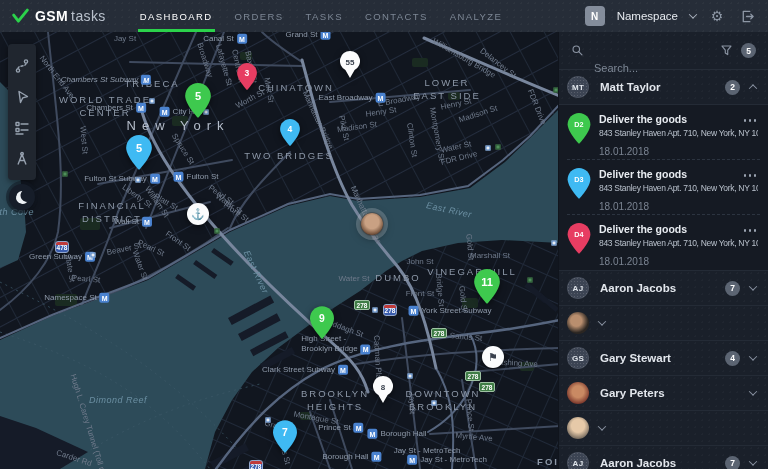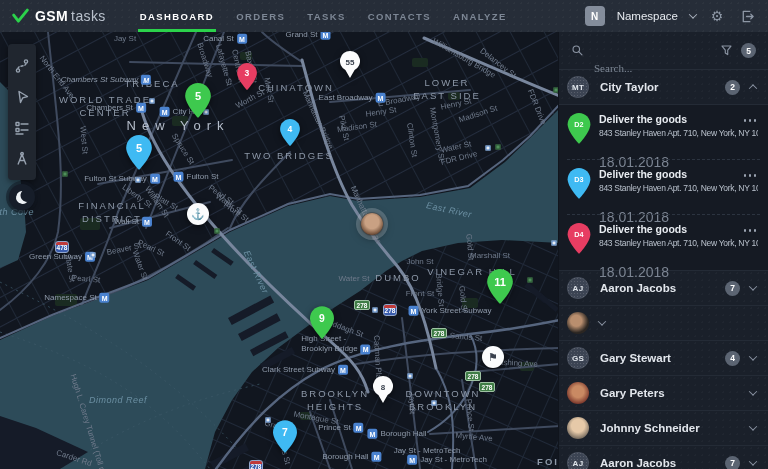--- a/index.html
+++ b/index.html
@@ -8,21 +8,21 @@
        font-family:"Liberation Sans",sans-serif;color:#dfe4ea;}
 
   
   .header{position:absolute;left:0;top:0;width:768px;height:32px;background:#262d38;
           display:flex;align-items:center;padding:0 12px;z-index:40;
           background-image:radial-gradient(rgba(255,255,255,.03) 1px,transparent 1px);background-size:7px 7px;}
   .brand{display:flex;align-items:center;gap:6px;}
   .brand-bold{font-weight:bold;font-size:14px;color:#fff;letter-spacing:.4px;}
   .brand-light{font-weight:normal;font-size:14px;color:#b9c1cc;margin-left:-3px;letter-spacing:.4px;}
   .nav{display:flex;gap:22px;margin-left:34px;height:32px;align-items:stretch;}
-  .nav-item{position:relative;display:flex;align-items:center;font-size:9.5px;font-weight:bold;
+  .nav-item{position:relative;display:flex;align-items:center;font-size:9.5px;font-weight:normal;
             letter-spacing:1.4px;color:#7d8795;cursor:pointer;}
   .nav-item.active{color:#fff;}
   .nav-item.active::after{content:"";position:absolute;left:-2px;right:-2px;bottom:0;height:3px;background:#2bd24b;}
   .hright{margin-left:auto;display:flex;align-items:center;gap:12px;}
   .user-sq{width:20px;height:20px;border-radius:4px;background:#848d9b;color:#fff;font-size:10px;
            font-weight:bold;display:flex;align-items:center;justify-content:center;}
   .ns-label{font-size:11.5px;color:#e6eaef;}
   .chev{width:6px;height:6px;border-right:1.5px solid #aab2be;border-bottom:1.5px solid #aab2be;display:inline-block;}
   .chev.down{transform:rotate(45deg) translate(-1px,-1px);}
   .chev.up{transform:rotate(-135deg) translate(-1px,-1px);}
@@ -68,21 +68,21 @@
             justify-content:center;cursor:pointer;z-index:30;border:none;}
   .crescent{width:13px;height:13px;border-radius:50%;box-shadow:inset 4px -3px 0 0 #eef2f6;transform:rotate(12deg);}
 
   
   .sidebar{position:absolute;left:558px;top:32px;width:210px;height:437px;background:#1a202a;
            border-left:1px solid #10141c;z-index:20;
            background-image:radial-gradient(rgba(255,255,255,.028) 1px,transparent 1px);background-size:7px 7px;}
   .search-row{height:38px;display:flex;align-items:center;padding:0 12px;gap:8px;border-bottom:1px solid #262d38;}
   .search-row svg{stroke:#8a93a2;fill:none;stroke-width:1.4;stroke-linecap:round;stroke-linejoin:round;flex:0 0 auto;}
   .search-input{flex:1;background:transparent;border:none;outline:none;color:#c7cdd6;font-size:11px;
-                font-family:Liberation Serif, serif;min-width:0;margin-top:34px;}
+                font-family:Liberation Sans, sans-serif;min-width:0;margin-top:34px;}
   .search-input::placeholder{color:#7d8795;}
   .badge{min-width:15px;height:15px;padding:0 3px;border-radius:8px;background:#5b6472;color:#fff;
          font-size:8.5px;font-weight:bold;display:flex;align-items:center;justify-content:center;flex:0 0 auto;}
   .row{height:35px;display:flex;align-items:center;padding:0 12px 0 8px;gap:0;border-bottom:1px solid #242b36;cursor:pointer;}
   .avatar{width:22px;height:22px;border-radius:50%;flex:0 0 auto;display:flex;align-items:center;justify-content:center;
           font-size:8px;font-weight:bold;color:#dfe4ea;letter-spacing:.3px;}
   .avatar.init{background:#3c4453;box-shadow:inset 0 0 0 1px rgba(255,255,255,.07);
           background-image:radial-gradient(rgba(255,255,255,.14) .5px,transparent .6px);background-size:3px 3px;}
   .avatar.photo-arnold{background:radial-gradient(circle at 42% 40%,#b98e6e 0 30%,#2b2622 65%),#15120f;}
   .avatar.photo-peters{background:radial-gradient(circle at 50% 44%,#c98a63 0 35%,#7e3b2e 72%),#5b2d24;}
@@ -94,21 +94,21 @@
   .task{height:55px;display:flex;gap:6px;padding:8px 10px 0 8px;position:relative;cursor:pointer;}
   .task:not(:last-child)::after{content:"";position:absolute;left:8px;right:8px;bottom:0;
         border-bottom:1px dashed #2c3440;}
   .tpin{width:26px;flex:0 0 auto;}
   .tbody{flex:1;min-width:0;}
   .trow{display:flex;align-items:flex-start;}
   .ttitle{flex:1;font-size:10.5px;font-weight:bold;color:#e8ecf1;white-space:nowrap;}
   .dots{display:flex;gap:2.5px;margin-top:4px;padding:2px;cursor:pointer;}
   .dots i{width:2.5px;height:2.5px;border-radius:50%;background:#9aa3b1;}
   .taddr{font-size:8.5px;letter-spacing:-.3px;color:#b9c1cc;margin-top:3px;white-space:nowrap;overflow:hidden;}
-  .tdate{font-size:14px;color:#7b8492;margin-top:16px;}
+  .tdate{font-size:10px;color:#7b8492;margin-top:8px;}
 </style>
 </head>
 <body>
 
 <div class="app">
 
   <div class="header">
     <div class="brand">
       <svg width="17" height="16" viewBox="0 0 20 18">
         <path d="M2 8 L7.5 15 L18 2" stroke="#2bd24b" stroke-width="3.4" fill="none" stroke-linecap="round" stroke-linejoin="round"></path>
@@ -425,21 +425,21 @@
         <div class="marker tip" style="left: 139px; top: 142px;"><svg width="26" height="35" viewBox="0 0 22 30">
             <path d="M11 0C4.9 0 0 4.9 0 11c0 7.6 11 19 11 19s11-11.4 11-19C22 4.9 17.1 0 11 0z" fill="#3fbaf3"></path>
             <text x="11" y="14.8" text-anchor="middle" font-size="9.5" font-weight="bold" fill="#fff" font-family="Liberation Sans,sans-serif">5</text>
           </svg></div>
         <div class="marker tip" style="left: 350px; top: 50px;"><svg width="20" height="27" viewBox="0 0 20 27">
             <path d="M10 0a10 10 0 0 0-4.6 18.9L10 27l4.6-8.1A10 10 0 0 0 10 0z" fill="#fbfcfd"></path>
             <text x="10" y="13.5" text-anchor="middle" font-size="8" font-weight="bold" fill="#39414e" font-family="Liberation Sans,sans-serif">55</text>
           </svg></div>
         <div class="marker poi" style="left: 198px; top: 182px;">⚓</div>
         <div class="marker driver" style="left: 372px; top: 192px;"></div>
-        <div class="marker tip" style="left: 500px; top: 276px; text-align: center;"><svg width="26" height="35" viewBox="0 0 22 30">
+        <div class="marker tip" style="left: 487px; top: 276px; text-align: center;"><svg width="26" height="35" viewBox="0 0 22 30">
             <path d="M11 0C4.9 0 0 4.9 0 11c0 7.6 11 19 11 19s11-11.4 11-19C22 4.9 17.1 0 11 0z" fill="#3ec94e"></path>
             <text x="11" y="14.8" text-anchor="middle" font-size="9.5" font-weight="bold" fill="#fff" font-family="Liberation Sans,sans-serif">11</text>
           </svg></div>
         <div class="marker tip" style="left: 322px; top: 311px;"><svg width="24" height="33" viewBox="0 0 22 30">
             <path d="M11 0C4.9 0 0 4.9 0 11c0 7.6 11 19 11 19s11-11.4 11-19C22 4.9 17.1 0 11 0z" fill="#3ec94e"></path>
             <text x="11" y="14.8" text-anchor="middle" font-size="9.5" font-weight="bold" fill="#fff" font-family="Liberation Sans,sans-serif">9</text>
           </svg></div>
         <div class="marker tip" style="left: 383px; top: 375px;"><svg width="20" height="27" viewBox="0 0 20 27">
             <path d="M10 0a10 10 0 0 0-4.6 18.9L10 27l4.6-8.1A10 10 0 0 0 10 0z" fill="#fbfcfd"></path>
             <text x="10" y="13.5" text-anchor="middle" font-size="8" font-weight="bold" fill="#39414e" font-family="Liberation Sans,sans-serif">8</text>
@@ -493,21 +493,21 @@
         </svg>
       <input class="search-input" placeholder="Search..." style="">
       <svg width="13" height="13" viewBox="0 0 16 16">
           <path d="M2.5 2.5 H13.5 L9.5 7.5 V13 L6.5 11 V7.5 Z"></path>
         </svg>
       <div class="badge">5</div>
     </div>
     <div>
         <div class="row">
           <div class="avatar init">MT</div>
-          <div class="rname">City Taylor</div>
+          <div class="rname">Matt Taylor</div>
           <div class="badge">2</div>
           <span class="chev up"></span>
         </div>
         <div class="tasks">
           <div class="task">
             <div class="tpin"><svg width="24" height="31" viewBox="0 0 22 30">
                 <path d="M11 0C4.9 0 0 4.9 0 11c0 7.6 11 19 11 19s11-11.4 11-19C22 4.9 17.1 0 11 0z" fill="#3ec94e"></path>
                 <text x="11" y="14" text-anchor="middle" font-size="7" font-weight="bold" fill="#fff" font-family="Liberation Sans,sans-serif">D2</text>
               </svg></div>
             <div class="tbody">
@@ -576,21 +576,20 @@
           <div class="badge">4</div>
           <span class="chev down"></span>
         </div>
         <div class="row">
           <div class="avatar photo-peters"></div>
           <div class="rname">Gary Peters</div>
           <span class="chev down"></span>
         </div>
         <div class="row">
           <div class="avatar photo-schneider"></div>
-          <div class="rname">Johnny Schneider</div>
           <span class="chev down"></span>
         </div>
         <div class="row">
           <div class="avatar init">AJ</div>
           <div class="rname">Aaron Jacobs</div>
           <div class="badge">7</div>
           <span class="chev down"></span>
         </div>
       </div>
   </div>

